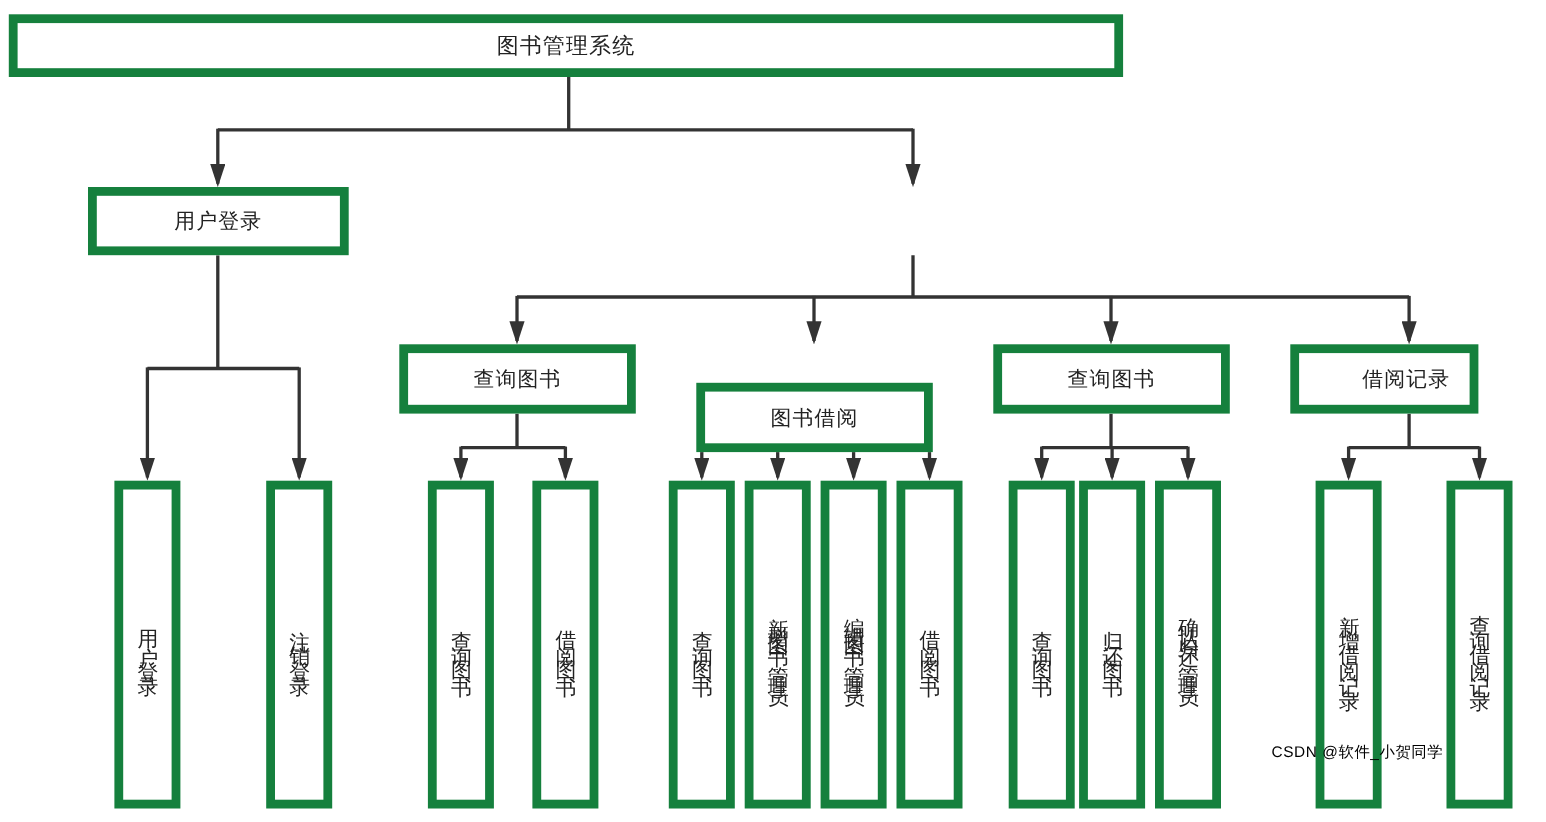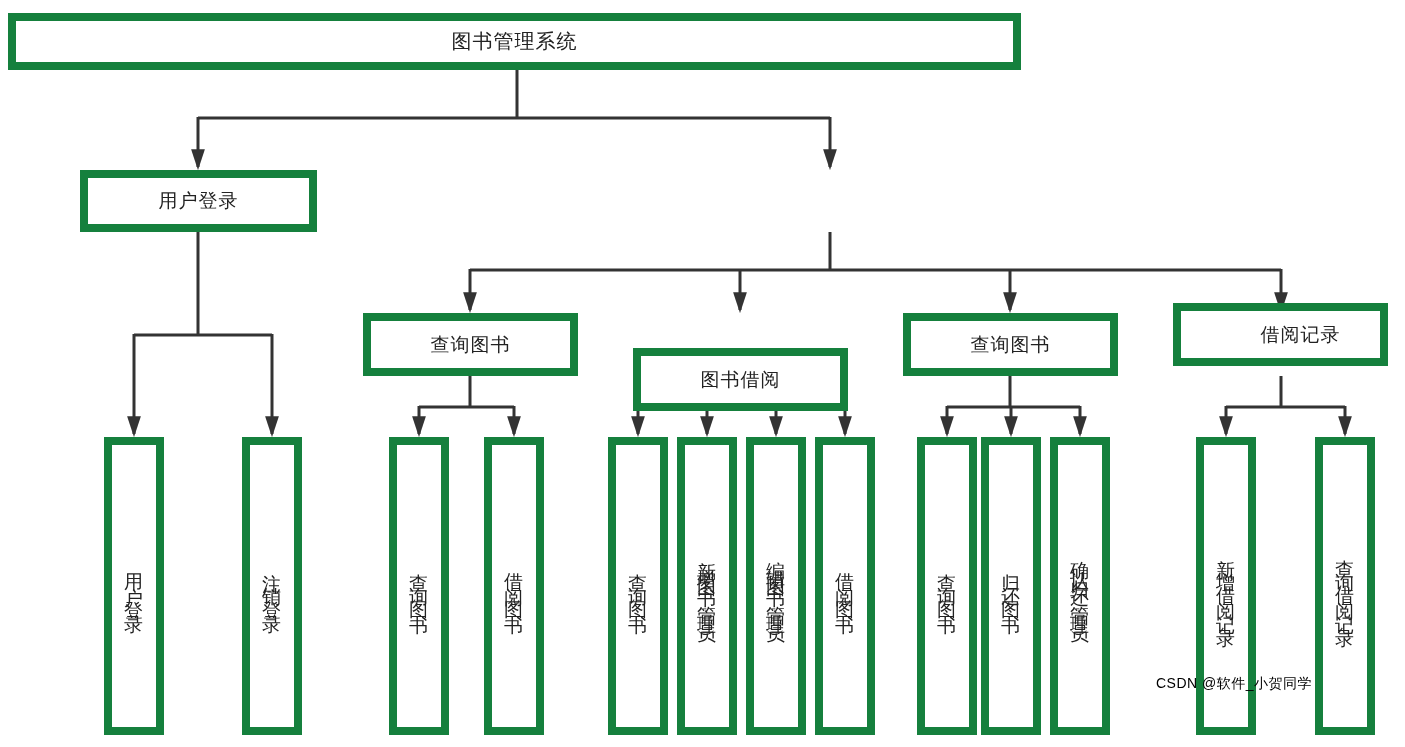--- a/index.html
+++ b/index.html
@@ -114,21 +114,21 @@
 
   <div class="box" style="left:363px; top:313px; width:215px; height:63px;">
     <span class="h-label">查询图书</span>
   </div>
   <div class="box" style="left:633px; top:313px; width:215px; height:63px;margin-top:35px;">
     <span class="h-label">图书借阅</span>
   </div>
   <div class="box" style="left:903px; top:313px; width:215px; height:63px;">
     <span class="h-label">查询图书</span>
   </div>
-  <div class="box" style="left:1173px; top:303px; width:215px; height:63px;padding-left:40px;">
+  <div class="box" style="left:1173px; top:313px; width:171px; height:63px;padding-left:40px;">
     <span class="h-label">借阅记录</span>
   </div>
 
   <div class="box" style="left:104px; top:437px; width:60px; height:298px;">
     <span class="v-label">用户登录</span>
   </div>
   <div class="box" style="left:242px; top:437px; width:60px; height:298px;">
     <span class="v-label">注销登录</span>
   </div>
 

